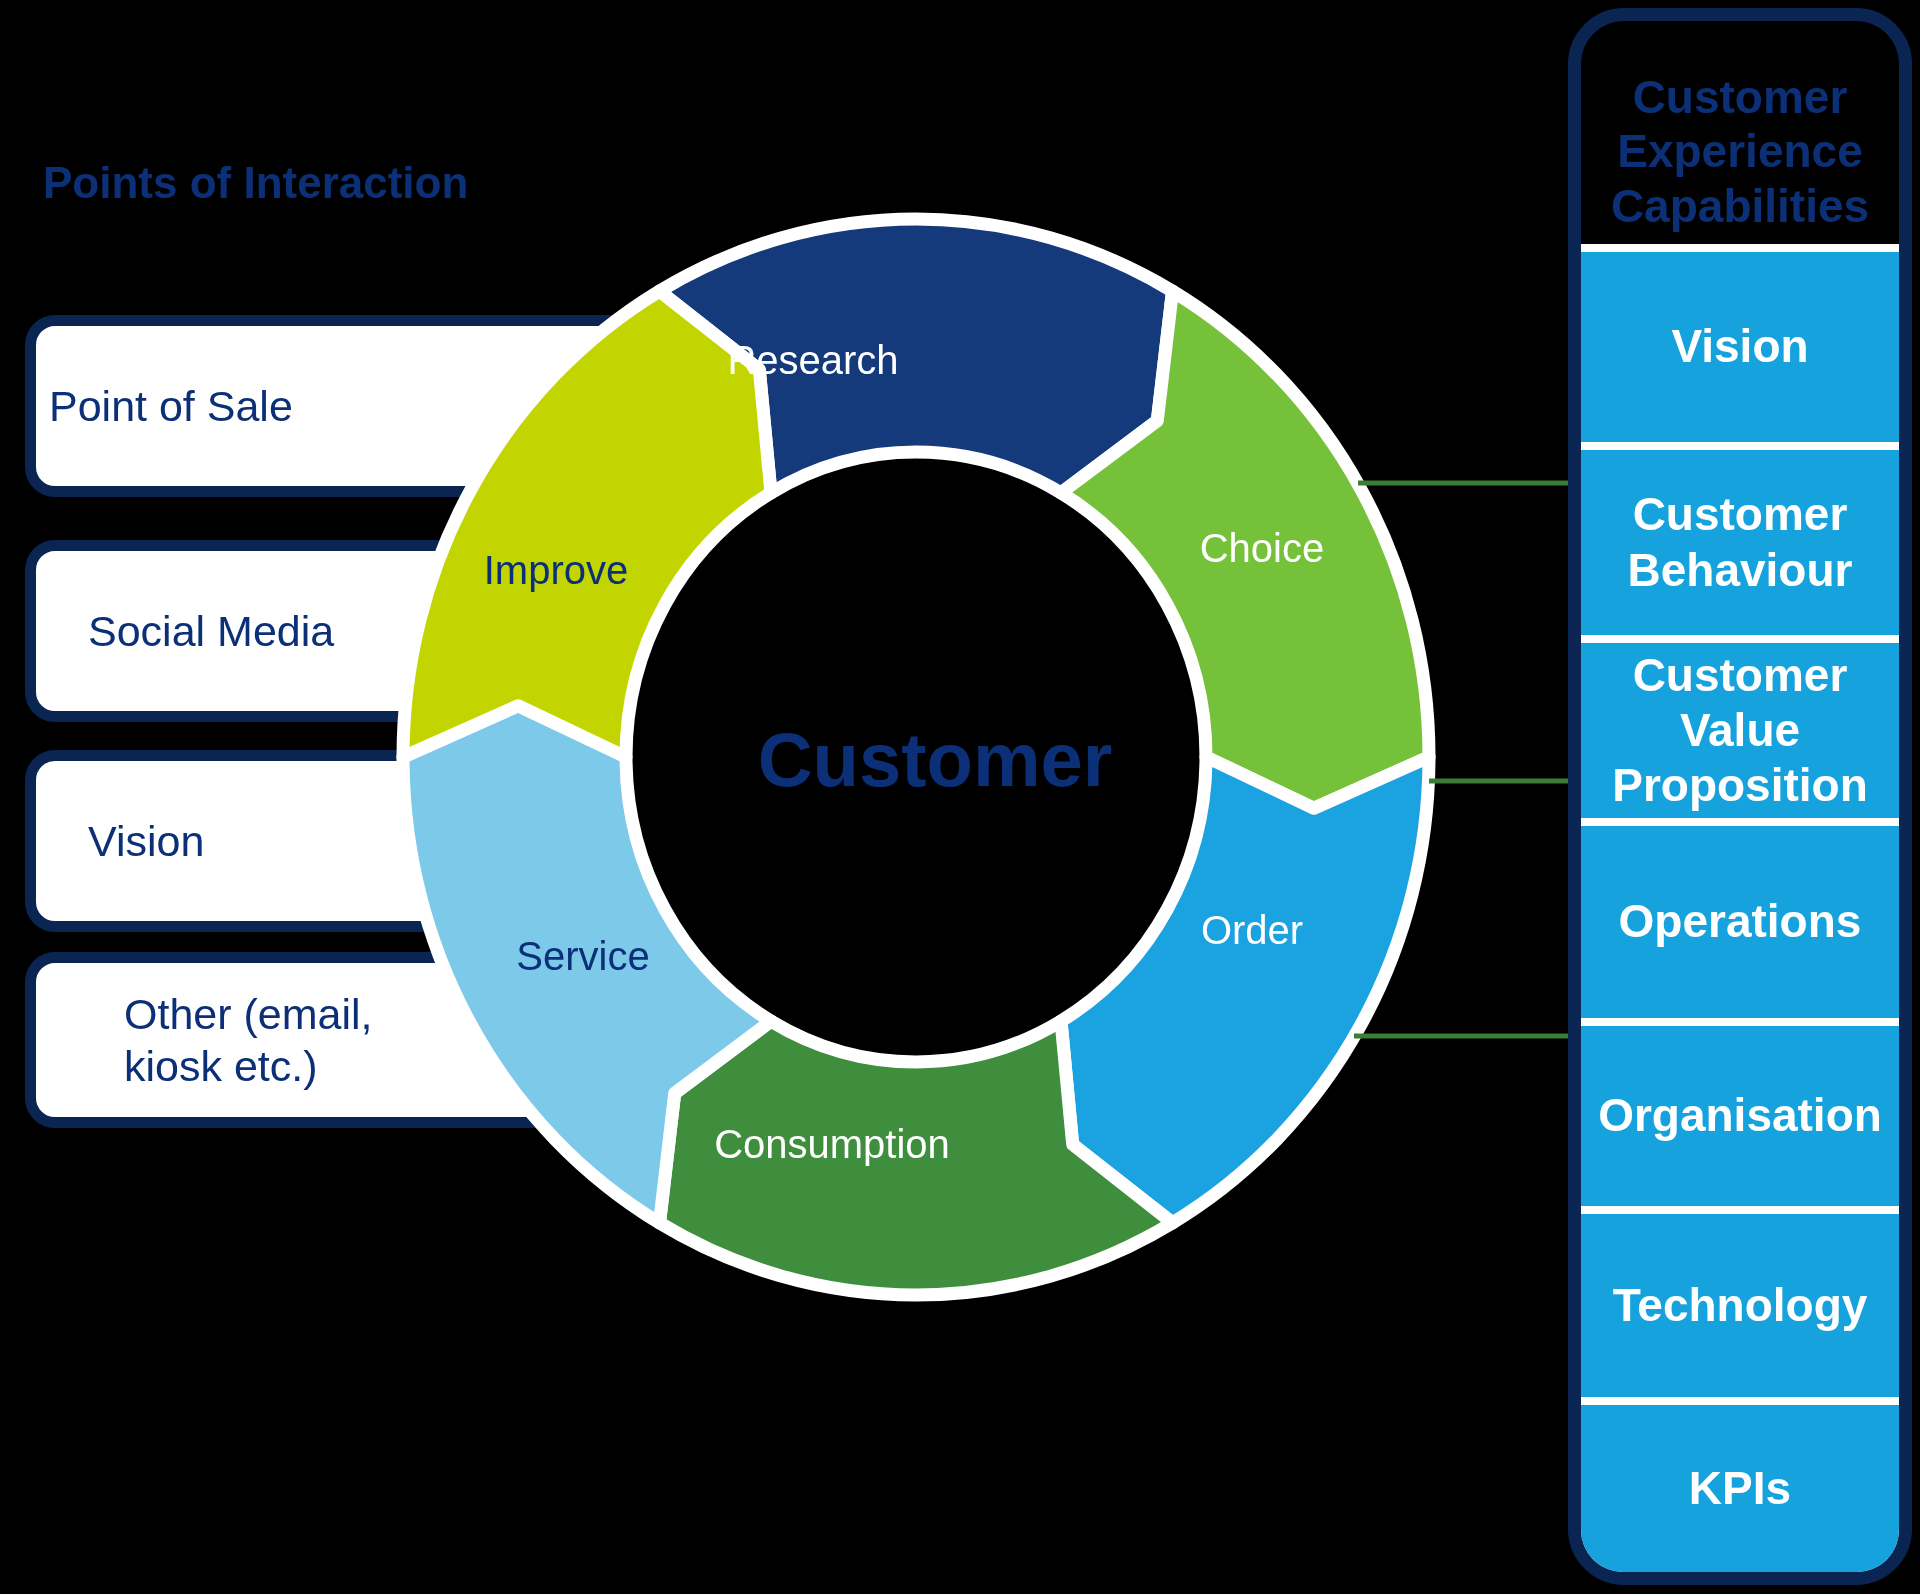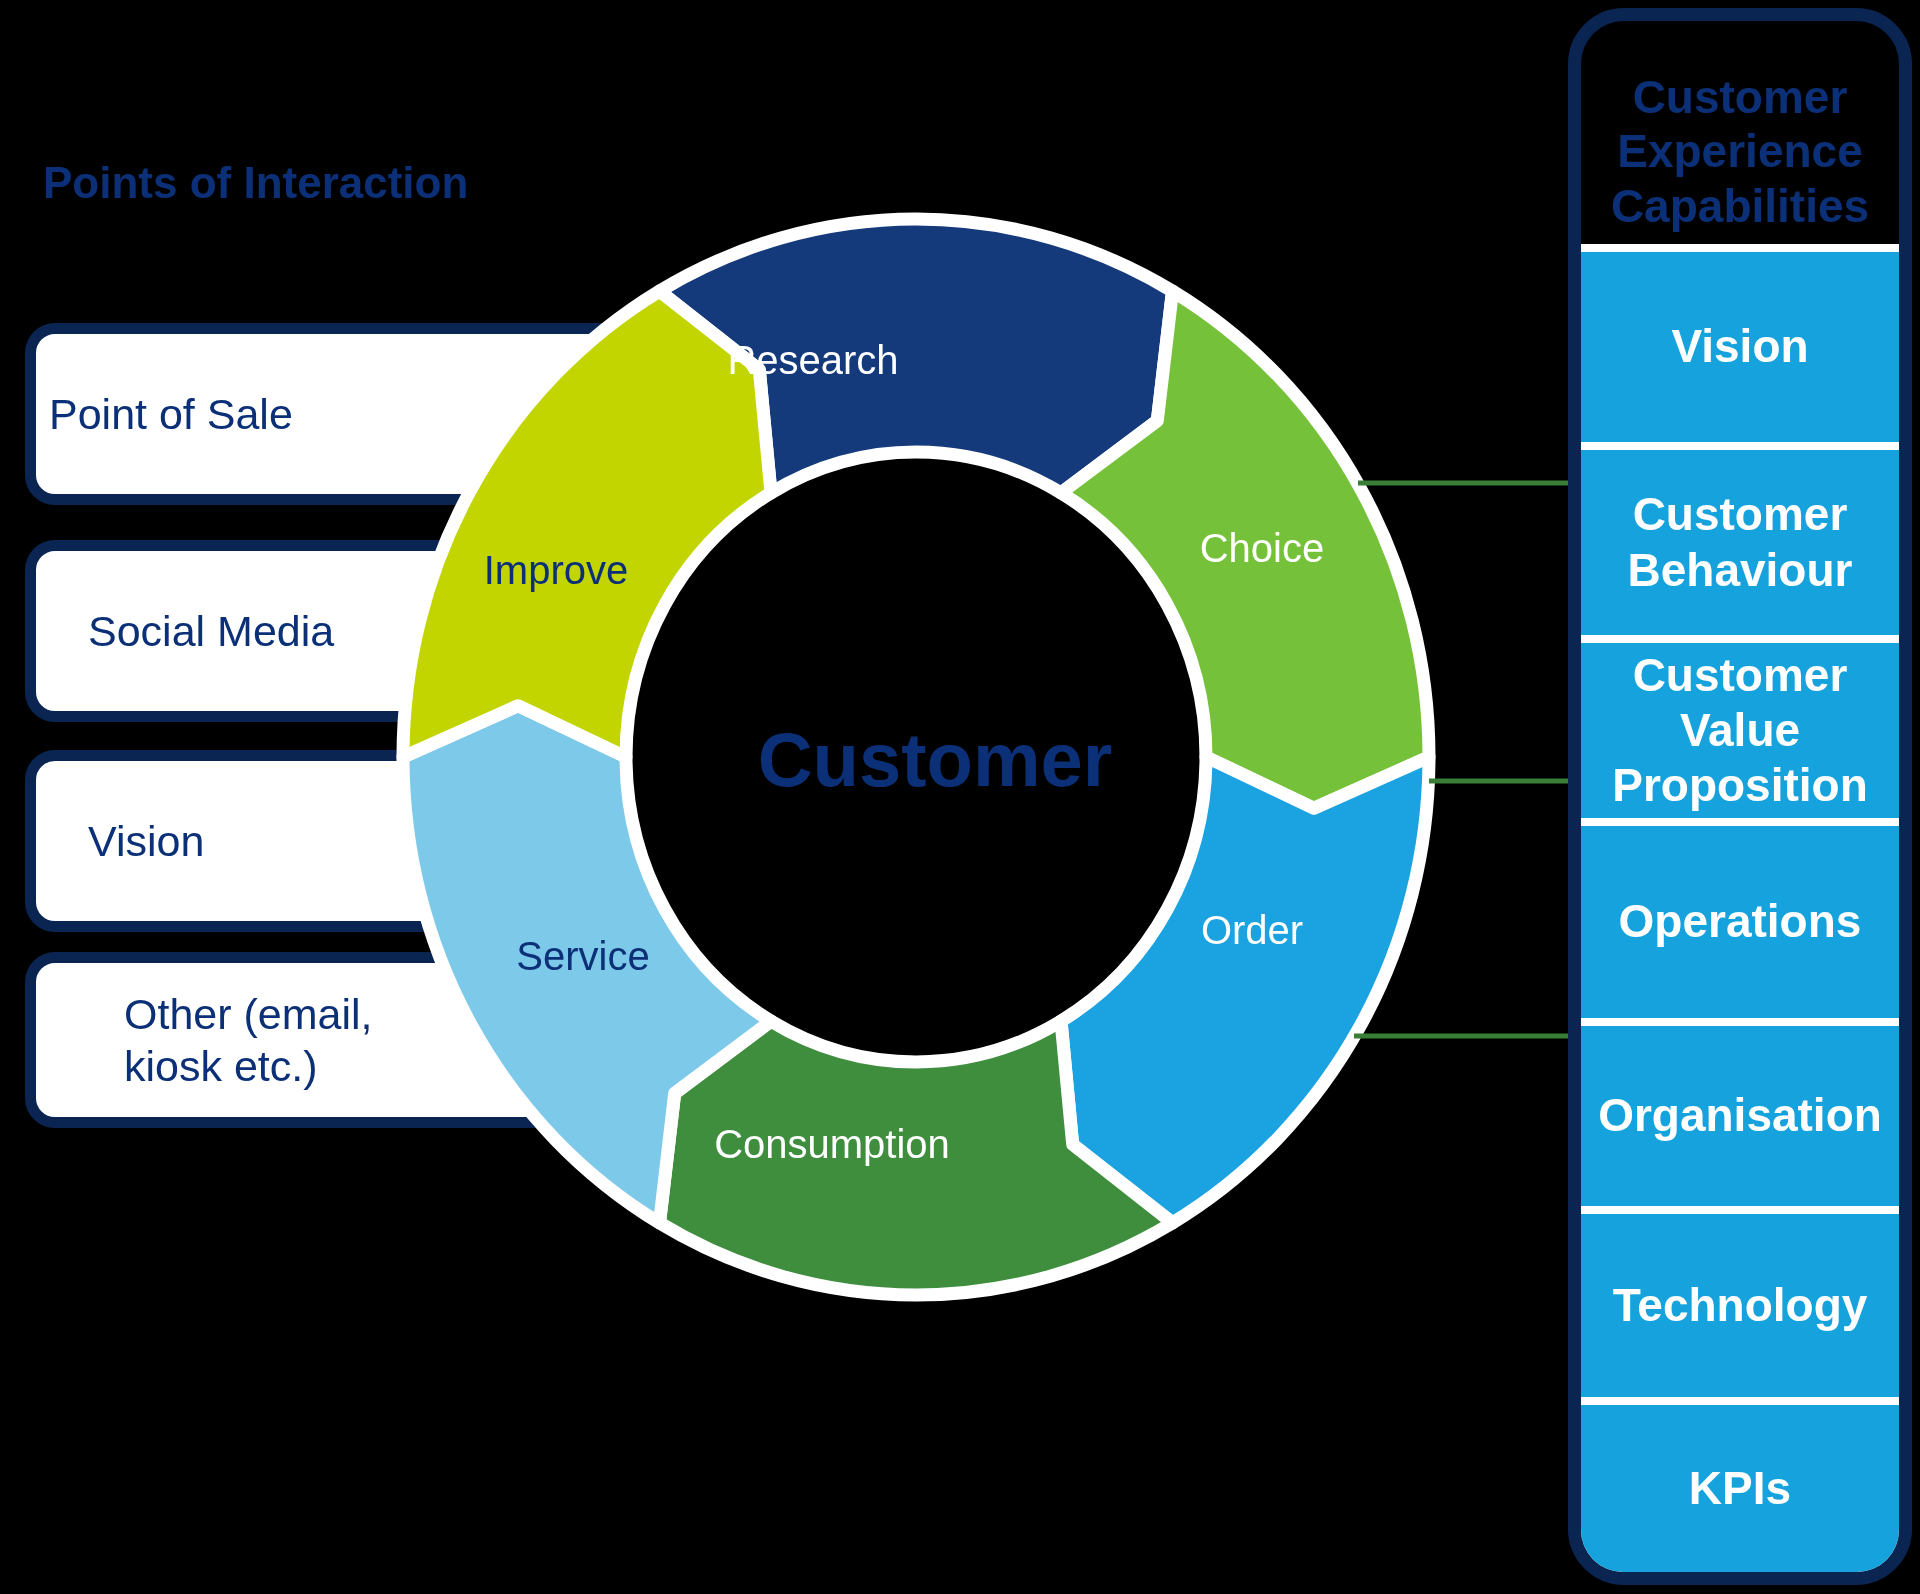--- a/index.html
+++ b/index.html
@@ -12,21 +12,21 @@
     font-size:44px;font-weight:bold;color:#0C3077;letter-spacing:0px;
   }
   
   .poi-box{
     position:absolute;left:25px;background:#FFFFFF;
     border:11px solid #0B2553;border-radius:30px;
     display:flex;align-items:center;box-sizing:border-box;
     padding-left:52px;color:#0C3077;font-size:43px;line-height:1.22;
   }
   .poi-box .lbl{display:inline-block;}
-  #poi-0{top:323px;height:182px;width:675px;padding-left:13px;}
+  #poi-0{top:315px;height:182px;width:675px;padding-left:13px;}
   #poi-1{top:540px;height:182px;width:535px;}
   #poi-2{top:750px;height:182px;width:535px;}
   #poi-3{top:952px;height:176px;width:575px;}
   #poi-3 .lbl{max-width:345px;margin-left:36px;}
   
   .wheel-svg{position:absolute;left:0;top:0;}
   .seg-label{font-size:40px;font-family:"Liberation Sans", sans-serif;}
   .center-label{font-size:76px;font-weight:bold;font-family:"Liberation Sans", sans-serif;}
   
   .cap-panel{

